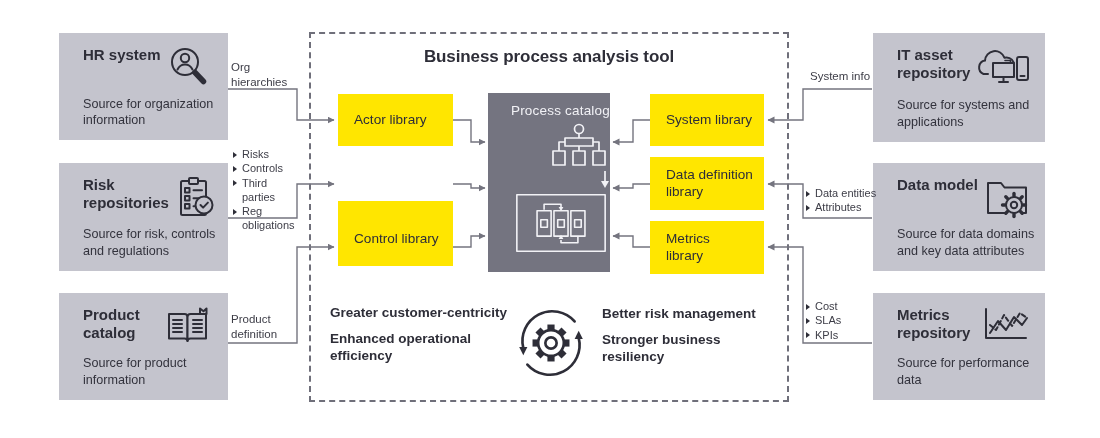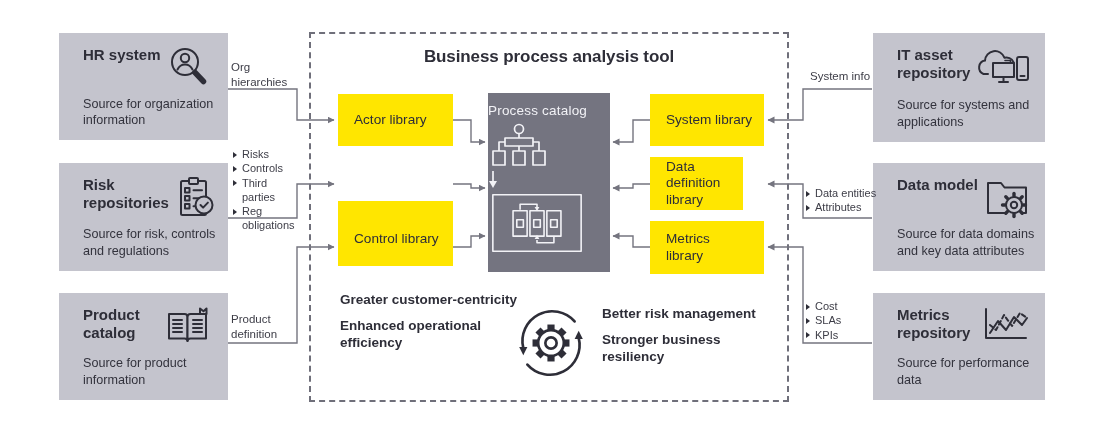--- a/index.html
+++ b/index.html
@@ -24,21 +24,21 @@
   .src .icon { flex:0 0 auto; margin-top:-2px; }
   .src-right { width:172px; }
 
   
   .lib { position:absolute; background:#ffe600; display:flex; align-items:center;
          padding:0 2px 0 16px; box-sizing:border-box; font-size:13.6px; line-height:1.22;
          color:#2e2e38; white-space:pre-line; }
 
   
   .pcat { position:absolute; left:488px; top:93px; width:122px; height:179px; background:#747480;
-          color:#f2f2f6; display:flex; flex-direction:column; align-items:flex-start;
+          color:#f2f2f6; display:flex; flex-direction:column; align-items:flex-end;
           padding-top:10px; box-sizing:border-box; }
   .pcat-title { font-size:13.5px; letter-spacing:.2px; }
   .pcat svg { display:block; }
 
   
   .clabel { position:absolute; font-size:11.5px; line-height:1.28; color:#3d3d47; }
   .citems { position:absolute; font-size:11px; line-height:1.3; color:#3d3d47; }
   .ci { display:flex; }
   .tri { flex:0 0 auto; width:0; height:0; border-left:4.5px solid #2e2e38;
          border-top:3.2px solid transparent; border-bottom:3.2px solid transparent;
@@ -191,21 +191,21 @@
         </svg>
       </span>
     </div>
     <div class="src-desc">Source for performance data</div>
   </div>
 
   <div class="lib" style="left:338px; top:94px; width:115px; height:52px;"><span>Actor library</span></div>
   <div class="lib" style="left:338px; top:157px; width:115px; height:65px;margin-top:44px;"><span>Risk library</span></div>
   <div class="lib" style="left:338px; top:221px; width:115px; height:37px;border-radius:18px;"><span>Control library</span></div>
   <div class="lib" style="left:650px; top:94px; width:114px; height:52px;"><span>System library</span></div>
-  <div class="lib" style="left:650px; top:157px; width:93px; height:53px;"><span>Data definition
+  <div class="lib" style="left:650px; top:157px; width:114px; height:53px;"><span>Data definition
 library</span></div>
   <div class="lib" style="left:650px; top:221px; width:114px; height:53px;"><span>Metrics
 library</span></div>
 
   <div class="pcat">
     <div class="pcat-title">Process catalog</div>
     <span style="margin-top:5px;">
       <svg width="62" height="46" viewBox="0 0 62 46" fill="none" stroke="#f2f2f6" stroke-width="1.7" stroke-linejoin="round">
         <circle cx="31" cy="6" r="4.5"></circle>
         <line x1="31" y1="10.5" x2="31" y2="15"></line>
@@ -283,21 +283,21 @@
     <div class="ci">
         <span class="tri"></span>
         <span>SLAs</span>
       </div>
     <div class="ci">
         <span class="tri"></span>
         <span>KPIs</span>
       </div>
   </div>
 
-  <div class="benefit bl" style="left:330px; top:292px; width:195px;margin-left:10px;">
+  <div class="benefit bl" style="left:330px; top:305px; width:195px;">
     <div class="b1">Greater customer-centricity</div>
     <div class="b2">Enhanced operational efficiency</div>
   </div>
 
   <span class="gear-wrap">
     <svg width="78" height="78" viewBox="0 0 76 76" fill="none" stroke="#2e2e38" stroke-width="2.6" stroke-linecap="round">
       <path d="M61 17 A29 29 0 0 0 11 43"></path>
       <path d="M7 42 L15 42 L11 50 Z" fill="#2e2e38" stroke="none"></path>
       <path d="M15 59 A29 29 0 0 0 65 33"></path>
       <path d="M61 34 L69 34 L65 26 Z" fill="#2e2e38" stroke="none"></path>

